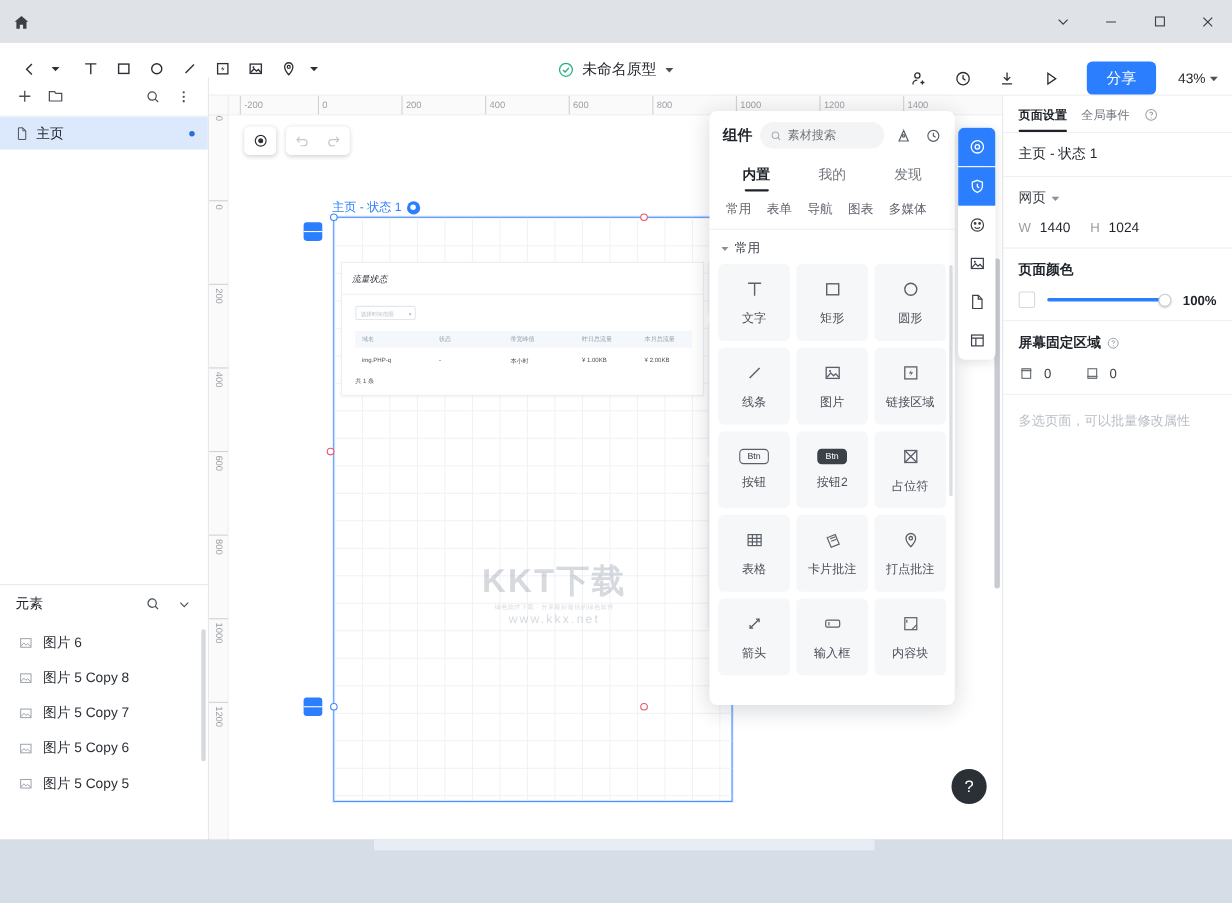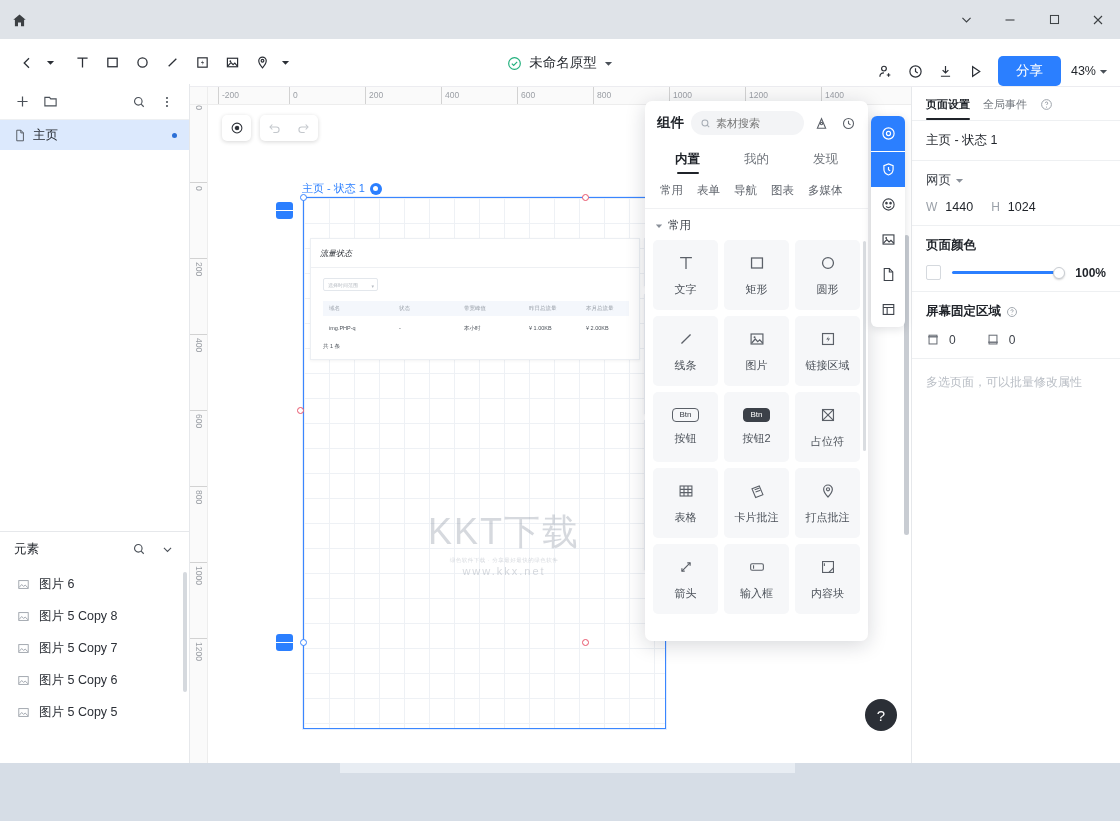--- a/index.html
+++ b/index.html
@@ -73,35 +73,35 @@
     position: absolute; left: 0; right: 0; top: 0; height: 48px;
     display: flex; align-items: center; justify-content: center;
     gap: 6px; pointer-events: none;
   }
   .doc-title {
     display: flex; align-items: center; gap: 7px;
     font-size: 13.5px; color: #1f2329; pointer-events: auto; cursor: pointer;
   }
   .tb-right {
     position: absolute; right: 12px; top: 0; height: 64px;
-    display: flex; align-items: center; gap: 0;
+    display: flex; align-items: center; gap: 10px;
   }
   .share-btn {
     background: #2b7fff; color: #fff; font-size: 13.5px;
     border: none; border-radius: 5px; height: 30px; padding: 0 18px;
     margin-left: 7px; cursor: pointer;
   }
   .zoom-box {
     display: flex; align-items: center; gap: 3px; margin-left: 10px;
     font-size: 12.5px; color: #1f2329; cursor: pointer;
   }
 
   
   .left-panel {
-    position: absolute; left: 0; top: 84px; width: 190px; bottom: 0;
+    position: absolute; left: 0; top: 70px; width: 190px; bottom: 0;
     background: #fff; border-right: 1px solid #e6e8eb;
     display: flex; flex-direction: column;
   }
   .lp-head {
     height: 36px; display: flex; align-items: center; padding: 0 10px;
     gap: 4px; border-bottom: 1px solid #eef0f2;
   }
   .lp-icon {
     width: 24px; height: 24px; display: flex; align-items: center;
     justify-content: center; cursor: pointer; color: #4a5058; border-radius: 3px;
@@ -225,21 +225,21 @@
   .mock-td { font-size: 5.5px; color: #4a5058; }
   .mock-row-head { position:absolute; background: #f4f7fc; }
   .mock-input {
     position: absolute; border: 1px solid #e3e7ec; border-radius: 2px;
     background: #fff;
   }
   .watermark {
     position: absolute; pointer-events: none; text-align: center;
     color: rgba(120,130,145,.30); user-select: none;
   }
-  .wm-main { font-size: 36px; font-weight: normal; letter-spacing: 2px; }
+  .wm-main { font-size: 30px; font-weight: bold; letter-spacing: 2px; }
   .wm-sub { font-size: 11px; letter-spacing: 2px; margin-top: 1px; }
   .wm-tiny { font-size: 5.5px; letter-spacing: .5px; }
 
   
   .comp-panel {
     position: absolute; left: 645px; top: 101px; width: 223px; height: 540px;
     background: #fff; border-radius: 7px;
     box-shadow: 0 4px 20px rgba(18,24,40,.17);
     display: flex; flex-direction: column; overflow: hidden; z-index: 20;
   }

